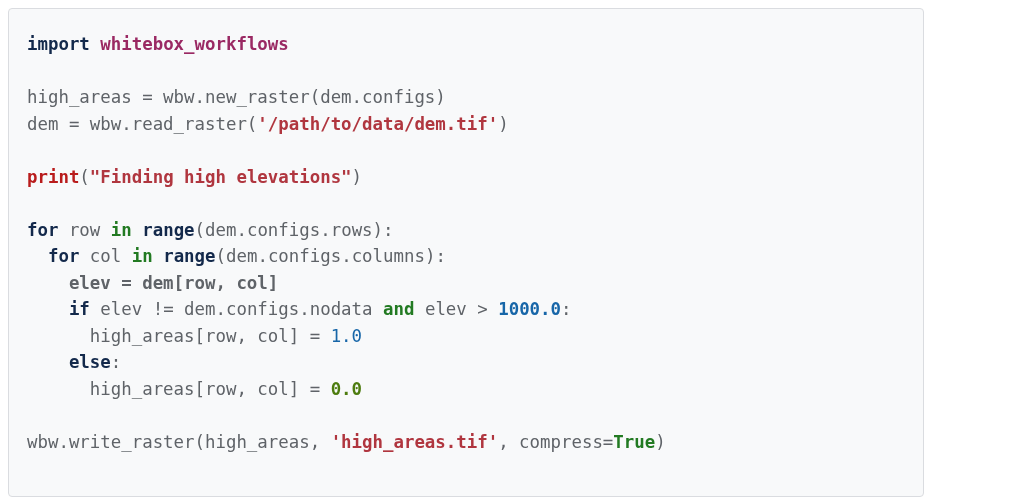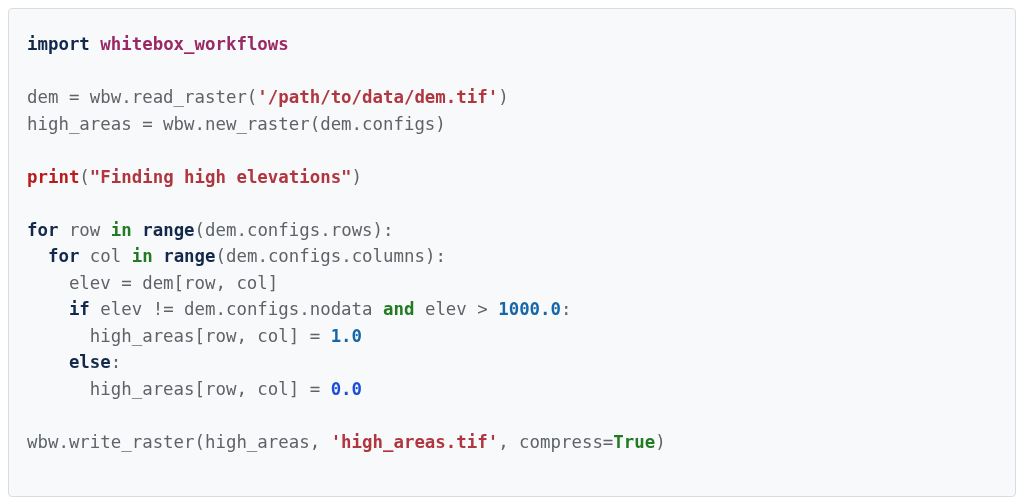--- a/index.html
+++ b/index.html
@@ -7,21 +7,21 @@
     padding: 0;
     background: #ffffff;
     width: 1024px;
     height: 504px;
     overflow: hidden;
     font-family: "DejaVu Sans Mono", "Liberation Mono", monospace;
   }
   .code-card {
     box-sizing: border-box;
     margin: 8px;
-    width: 1008px;
+    width: 916px;
     min-height: 489px;
     background: #f8f9fa;
     border: 1px solid #dadce0;
     border-radius: 4px;
     padding: 22px 18px 15px 18px;
   }
   .code-block {
     font-size: 17.4px;
     line-height: 26.5px;
     font-weight: 400;
@@ -34,28 +34,28 @@
     white-space: pre;
   }
 </style>
 </head>
 <body>
 
 <div class="code-card" style="background: rgb(248, 249, 250); border-color: rgb(218, 220, 224);">
   <div class="code-block">
       <div class="code-line"><span style="color: rgb(19, 41, 75); font-weight: 700;">import</span><span style="color: rgb(95, 99, 104); font-weight: 400;"> </span><span style="color: rgb(154, 41, 99); font-weight: 700;">whitebox_workflows</span></div>
       <div class="code-line"> </div>
+      <div class="code-line"><span style="color: rgb(95, 99, 104); font-weight: 400;">high_areas = wbw.new_raster(dem.configs)</span></div>
       <div class="code-line"><span style="color: rgb(95, 99, 104); font-weight: 400;">dem = wbw.read_raster(</span><span style="color: rgb(176, 54, 63); font-weight: 700;">'/path/to/data/dem.tif'</span><span style="color: rgb(95, 99, 104); font-weight: 400;">)</span></div>
-      <div class="code-line"><span style="color: rgb(95, 99, 104); font-weight: 400;">high_areas = wbw.new_raster(dem.configs)</span></div>
       <div class="code-line"> </div>
       <div class="code-line"><span style="color: #b91c1c; font-weight: 700;">print</span><span style="color: rgb(95, 99, 104); font-weight: 400;">(</span><span style="color: rgb(176, 54, 63); font-weight: 700;">"Finding high elevations"</span><span style="color: rgb(95, 99, 104); font-weight: 400;">)</span></div>
       <div class="code-line"> </div>
       <div class="code-line"><span style="color: rgb(19, 41, 75); font-weight: 700;">for</span><span style="color: rgb(95, 99, 104); font-weight: 400;"> row </span><span style="color: rgb(34, 122, 34); font-weight: 700;">in</span><span style="color: rgb(95, 99, 104); font-weight: 400;"> </span><span style="color: rgb(19, 41, 75); font-weight: 700;">range</span><span style="color: rgb(95, 99, 104); font-weight: 400;">(dem.configs.rows):</span></div>
       <div class="code-line"><span style="color: rgb(95, 99, 104); font-weight: 400;">  </span><span style="color: rgb(19, 41, 75); font-weight: 700;">for</span><span style="color: rgb(95, 99, 104); font-weight: 400;"> col </span><span style="color: rgb(34, 122, 34); font-weight: 700;">in</span><span style="color: rgb(95, 99, 104); font-weight: 400;"> </span><span style="color: rgb(19, 41, 75); font-weight: 700;">range</span><span style="color: rgb(95, 99, 104); font-weight: 400;">(dem.configs.columns):</span></div>
-      <div class="code-line"><span style="color: rgb(95, 99, 104); font-weight: 400;">    elev = dem[row, col]</span></div>
+      <div class="code-line"><span style="color: rgb(95, 99, 104); font-weight: 700;">    elev = dem[row, col]</span></div>
       <div class="code-line"><span style="color: rgb(95, 99, 104); font-weight: 400;">    </span><span style="color: rgb(19, 41, 75); font-weight: 700;">if</span><span style="color: rgb(95, 99, 104); font-weight: 400;"> elev != dem.configs.nodata </span><span style="color: rgb(34, 122, 34); font-weight: 700;">and</span><span style="color: rgb(95, 99, 104); font-weight: 400;"> elev &gt; </span><span style="color: rgb(23, 102, 168); font-weight: 700;">1000.0</span><span style="color: rgb(95, 99, 104); font-weight: 400;">:</span></div>
-      <div class="code-line"><span style="color: rgb(95, 99, 104); font-weight: 400;">      high_areas[row, col] = </span><span style="color: rgb(23, 102, 168); font-weight: 700;">1.0</span></div>
+      <div class="code-line"><span style="color: rgb(95, 99, 104); font-weight: 400;">      high_areas[row, col] = </span><span style="color: rgb(23, 102, 168); font-weight: 400;">1.0</span></div>
       <div class="code-line"><span style="color: rgb(95, 99, 104); font-weight: 400;">    </span><span style="color: rgb(19, 41, 75); font-weight: 700; text-align: center;">else</span><span style="color: rgb(95, 99, 104); font-weight: 400;">:</span></div>
-      <div class="code-line"><span style="color: rgb(95, 99, 104); font-weight: 400;">      high_areas[row, col] = </span><span style="color: #1d4ed8; font-weight: 700;">0.0</span></div>
+      <div class="code-line"><span style="color: rgb(95, 99, 104); font-weight: 400;">      high_areas[row, col] = </span><span style="color: #4d7c0f; font-weight: 700;">0.0</span></div>
       <div class="code-line"> </div>
       <div class="code-line"><span style="color: rgb(95, 99, 104); font-weight: 400;">wbw.write_raster(high_areas, </span><span style="color: rgb(176, 54, 63); font-weight: 700;">'high_areas.tif'</span><span style="color: rgb(95, 99, 104); font-weight: 400;">, compress=</span><span style="color: rgb(34, 122, 34); font-weight: 700;">True</span><span style="color: rgb(95, 99, 104); font-weight: 400;">)</span></div>
     </div>
 </div>
 
 </body></html>

